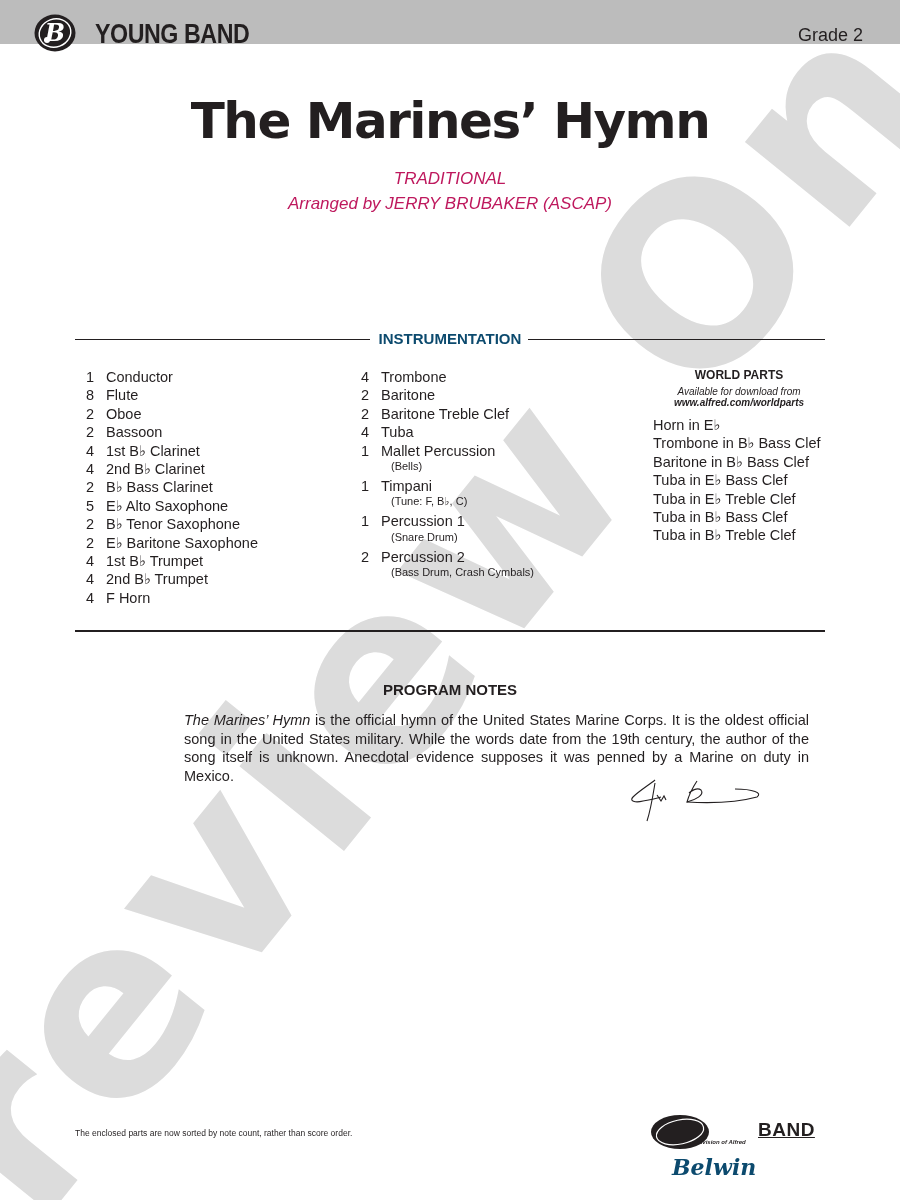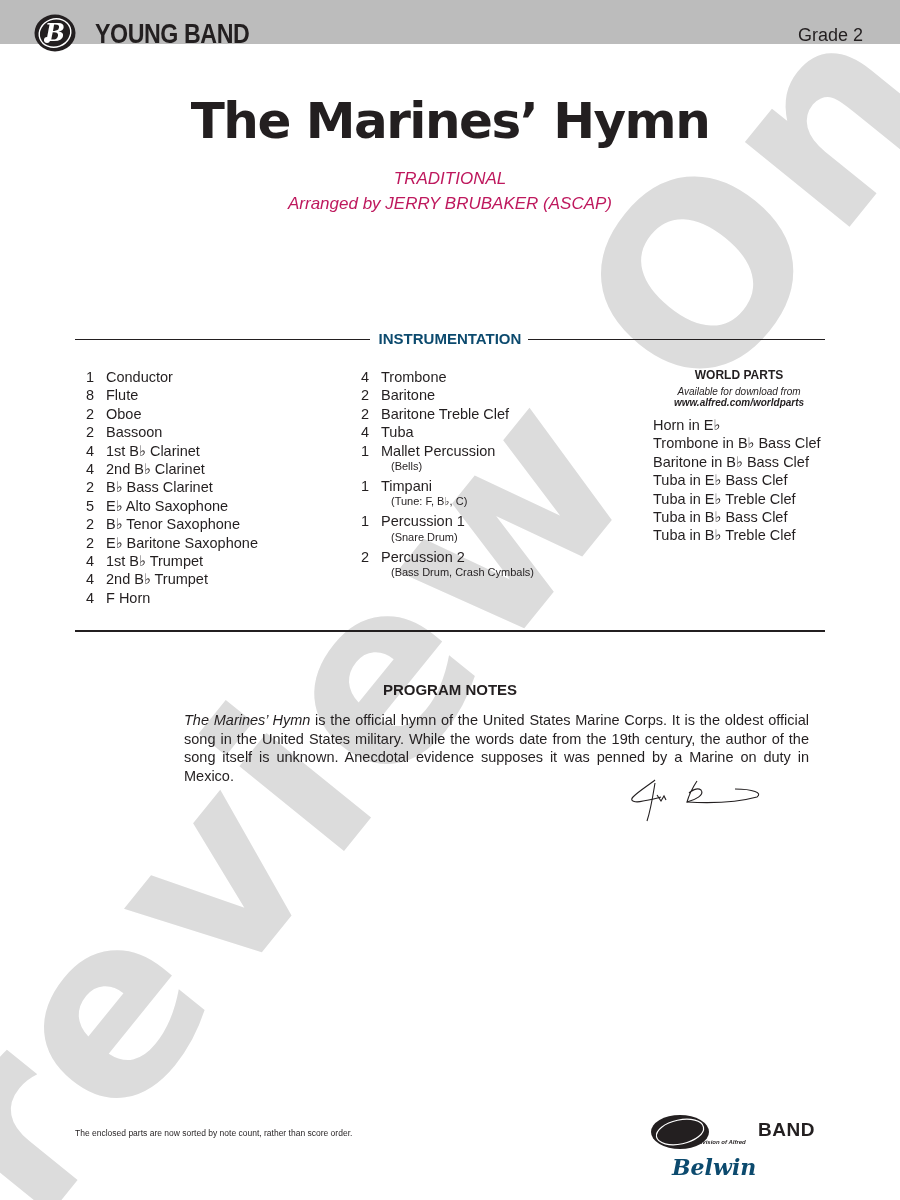--- a/index.html
+++ b/index.html
@@ -87,21 +87,21 @@
   .notes-body em { font-style: italic; }
   .signature { position: absolute; left: 625px; top: 775px; width: 140px; height: 50px; }
   
   .footnote {
     position: absolute; left: 75px; top: 1128px; font-size: 8.5px; line-height: 11.5px;
   }
   .footnote b { font-weight: bold; }
   .publisher {
     position: absolute; left: 650px; top: 1113px; width: 180px; height: 40px;
   }
-  .publisher-band { position: absolute; left: 108px; top: 6px; font-weight: bold; font-size: 19px; letter-spacing: 0.5px; }
+  .publisher-band { position: absolute; left: 108px; top: 6px; font-weight: bold; font-size: 19px; letter-spacing: 0.5px; text-decoration: underline; }
   .publisher-script { position: absolute; left: 22px; top: 1px; font-family: "DejaVu Serif", serif; font-style: italic; font-weight: bold; font-size: 22px; }
   .publisher-tagline { position: absolute; left: 42px; top: 26px; font-style: italic; font-weight: bold; font-size: 6px; }
 </style>
 </head>
 <body>
 
 <div class="watermark">Preview Only</div>
 
 <div class="layer">
 

